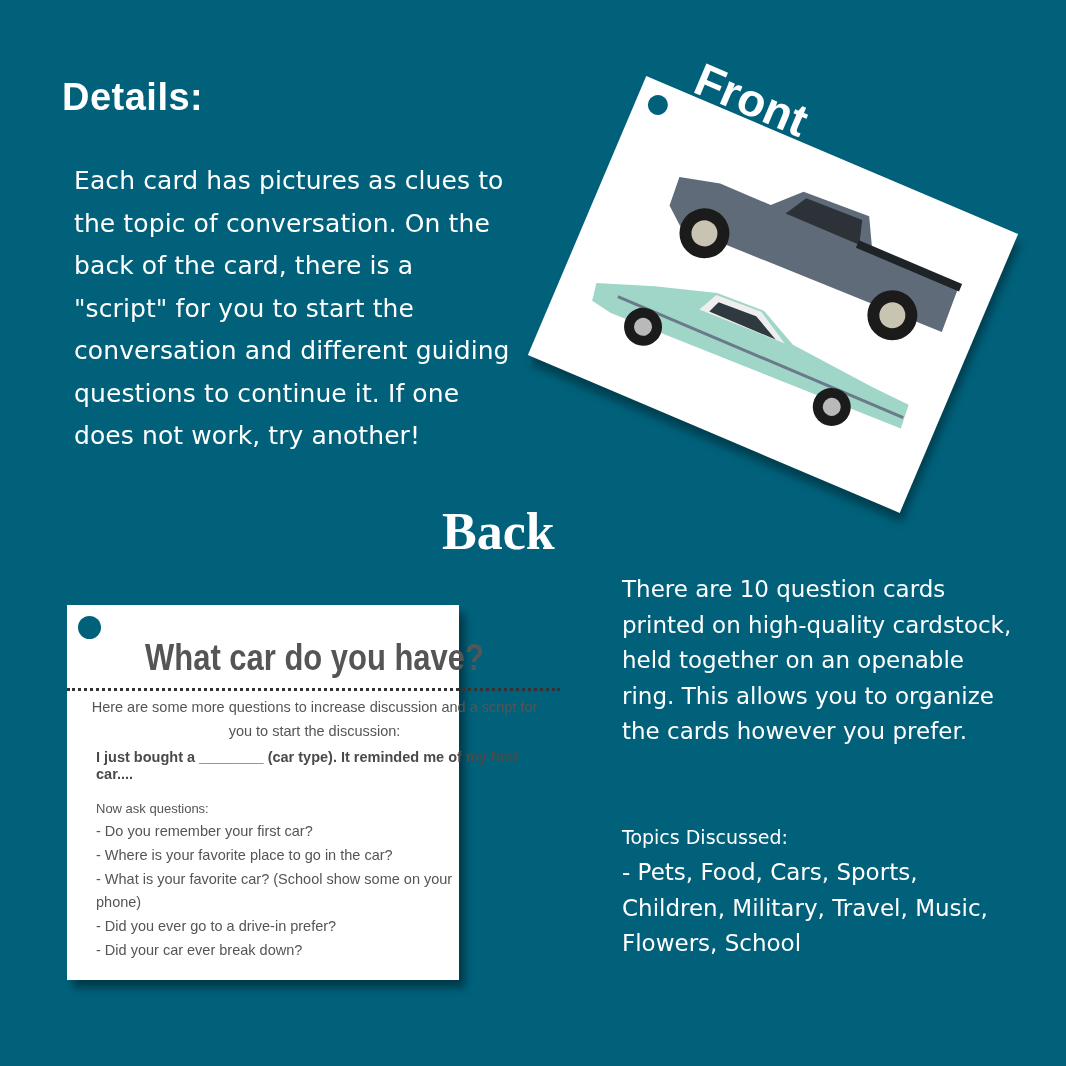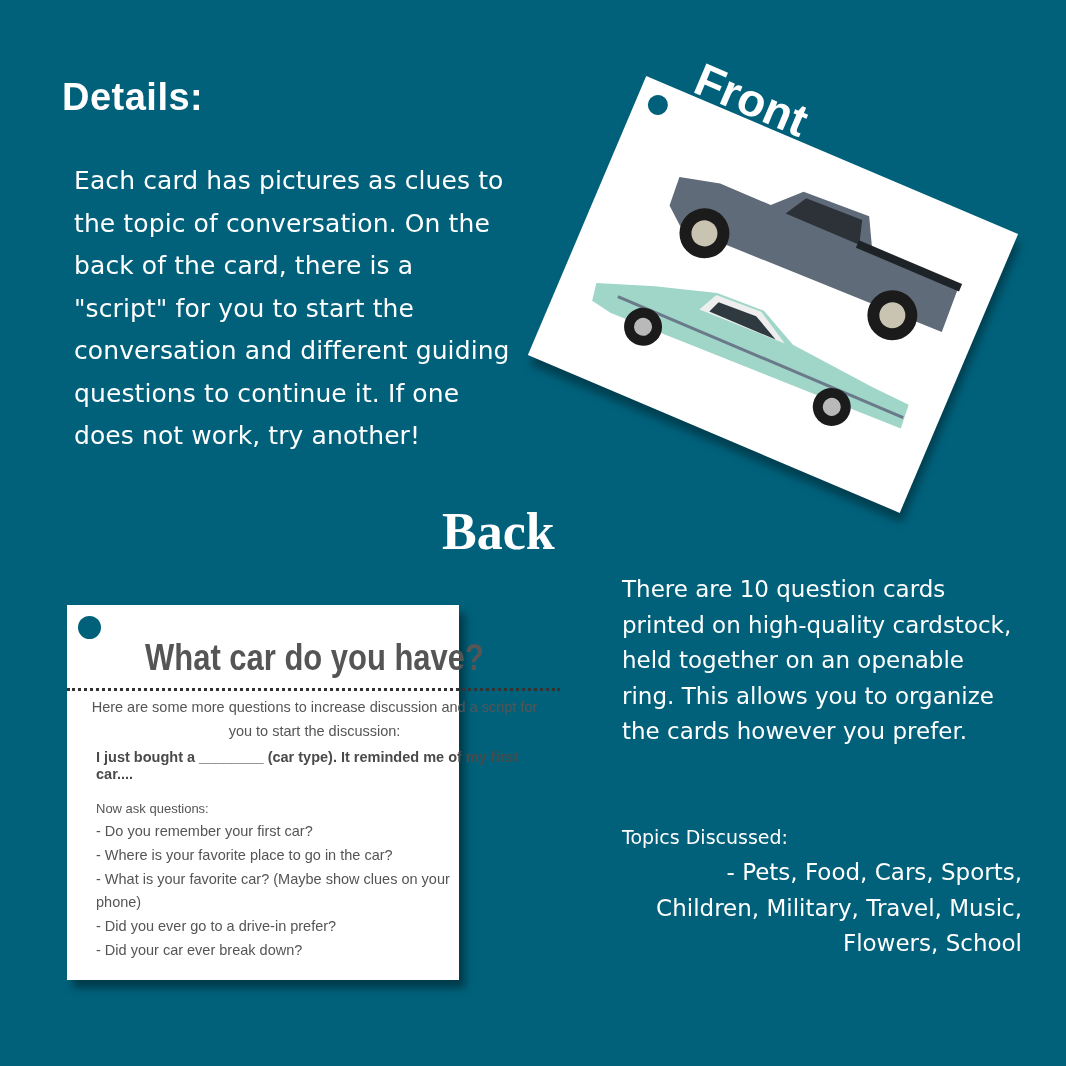--- a/index.html
+++ b/index.html
@@ -83,21 +83,21 @@
   .info-body {
     position: absolute; left: 622px; top: 572px; width: 400px;
     font-family: "DejaVu Sans", sans-serif; font-size: 23px; line-height: 35.5px; margin: 0;
   }
   .topics-title {
     position: absolute; left: 622px; top: 820px;
     font-family: "DejaVu Sans", sans-serif; font-size: 19px; line-height: 35.5px; margin: 0;
   }
   .topics-list {
     position: absolute; left: 622px; top: 855px; width: 400px;
-    font-family: "DejaVu Sans", sans-serif; font-size: 23px; line-height: 35.5px; margin: 0; text-align: right;
+    font-family: "DejaVu Sans", sans-serif; font-size: 23px; line-height: 35.5px; margin: 0;
   }
 </style>
 </head>
 <body>
 
 <h2 class="details-title">Details:</h2>
 <p class="details-body">Each card has pictures as clues to the topic of conversation. On the back of the card, there is a "script" for you to start the conversation and different guiding questions to continue it. If one does not work, try another!</p>
 
 <div class="front-card">
   <span class="hole"></span>
@@ -132,21 +132,21 @@
 <div class="back-card">
   <span class="hole"></span>
   <h3 class="card-title">What car do you have?</h3>
   <div class="dotted"></div>
   <p class="card-intro">Here are some more questions to increase discussion and a script for you to start the discussion:</p>
   <p class="card-script">I just bought a ________ (car type). It reminded me of my first car....</p>
   <p class="card-prompt">Now ask questions:</p>
   <ul class="card-questions">
     <li>- Do you remember your first car?</li>
     <li>- Where is your favorite place to go in the car?</li>
-    <li>- What is your favorite car? (Maybe show clues on your phone)</li>
+    <li>- What is your favorite car? (School show some on your phone)</li>
     <li>- Did you ever go to a drive-in prefer?</li>
     <li>- Did your car ever break down?</li>
   </ul>
 </div>
 
 <p class="info-body">There are 10 question cards printed on high-quality cardstock, held together on an openable ring. This allows you to organize the cards however you prefer.</p>
 <p class="topics-title">Topics Discussed:</p>
 <p class="topics-list">- Pets, Food, Cars, Sports, Children, Military, Travel, Music, Flowers, School</p>
 
 </body></html>

